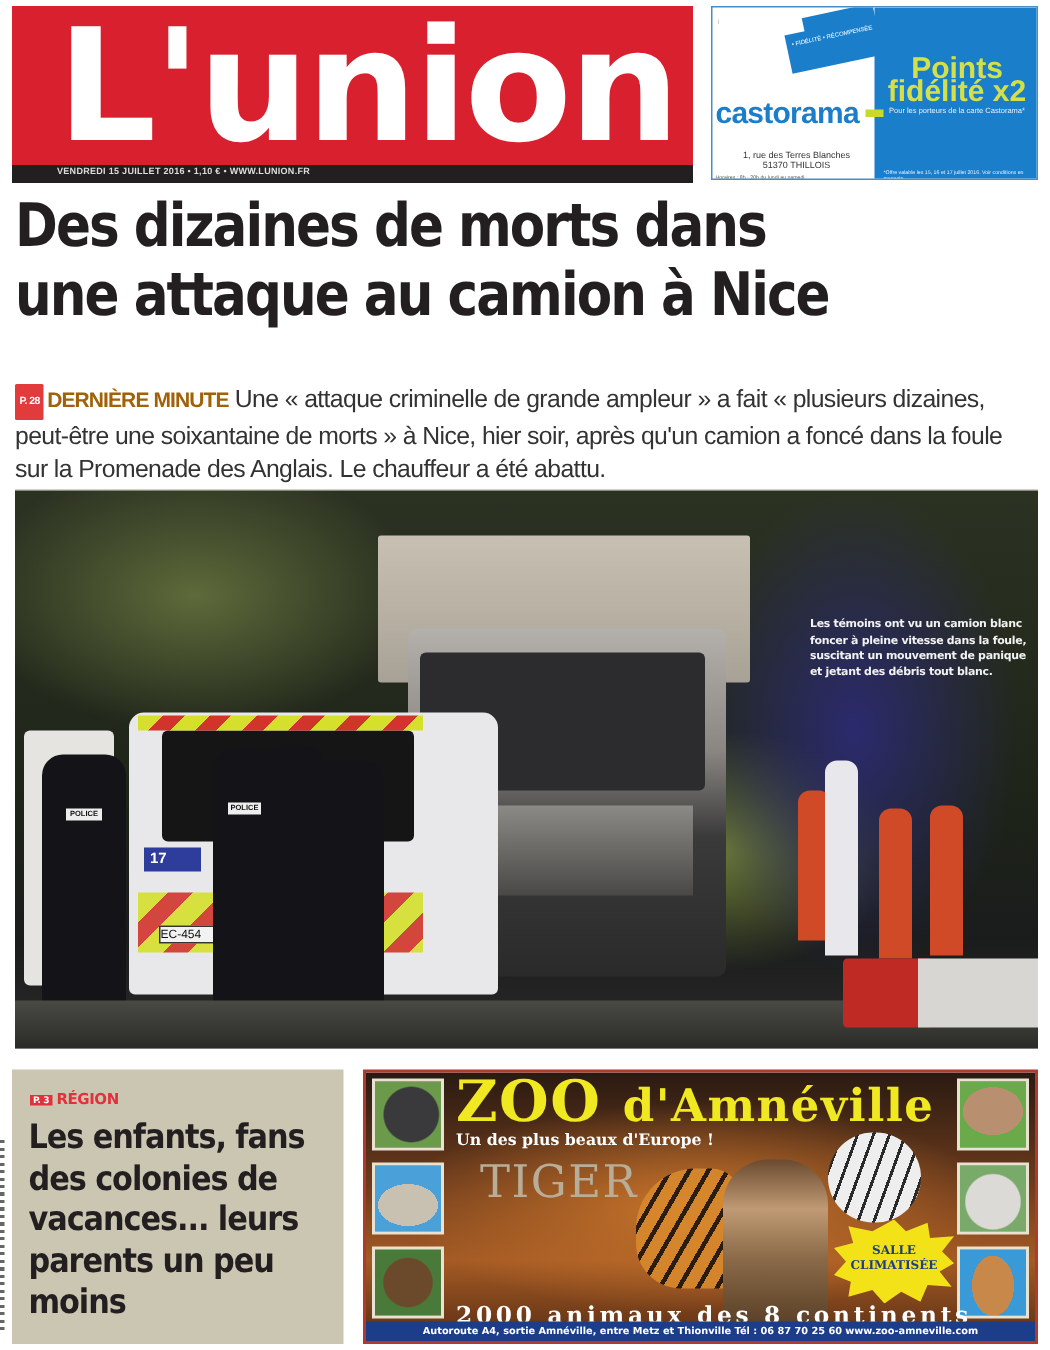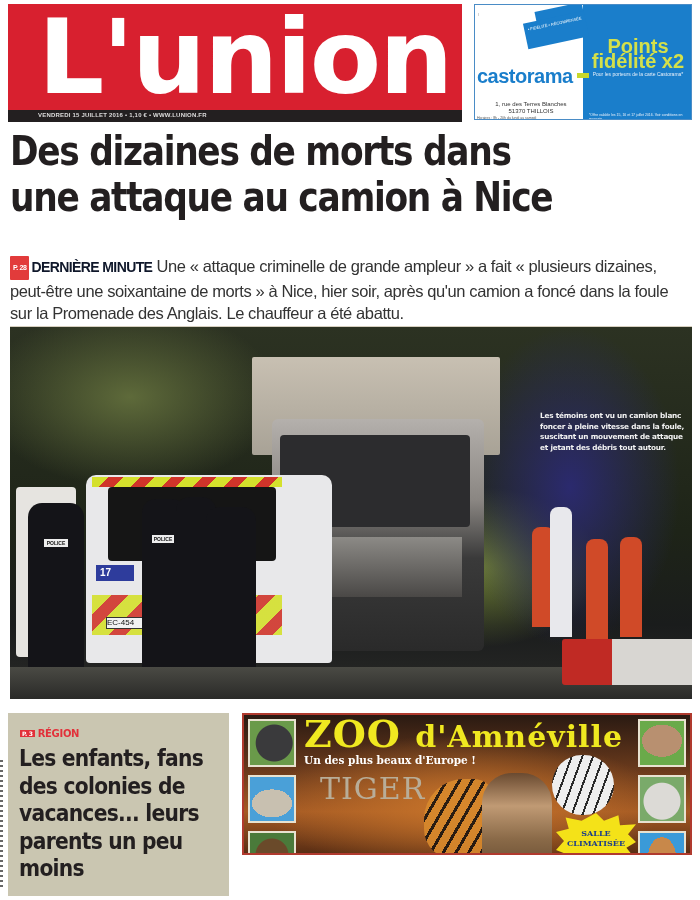--- a/index.html
+++ b/index.html
@@ -27,21 +27,21 @@
   .casto-sub { position: absolute; left: 108px; top: 66px; width: 110px; text-align: center; font-size: 5px; color: #e8f0fa; line-height: 6px; }
   .casto-fine { position: absolute; left: 114px; top: 108px; width: 100px; font-size: 3.5px; color: #e8f0fa; line-height: 4px; }
   .casto-side { position: absolute; left: 2px; top: 8px; writing-mode: vertical-rl; font-size: 3px; color: #666; }
 
   
   .headline { position: absolute; left: 10px; top: 128px; width: 690px; font-family: "DejaVu Sans", sans-serif; font-weight: 900; font-size: 40px; line-height: 46px; color: #231f20; letter-spacing: -1.5px; transform: scaleX(0.86); transform-origin: left top; white-space: nowrap; }
 
   
   .lead { position: absolute; left: 10px; top: 255px; width: 682px; font-family: "Liberation Sans", sans-serif; font-size: 16.5px; line-height: 22px; color: #333; letter-spacing: -0.4px; }
   .lead .pagebadge { display: inline-block; background: #e23b3b; color: #fff; font-size: 7px; font-weight: bold; padding: 1px 3px; margin-right: 2px; vertical-align: 2px; border-radius: 1px; }
-  .lead .kicker { color: #0f172a; font-weight: bold; font-size: 14px; letter-spacing: -0.6px; }
+  .lead .kicker { color: #a16207; font-weight: bold; font-size: 14px; letter-spacing: -0.6px; }
   .lead-rule { position: absolute; left: 10px; top: 326px; width: 682px; height: 1px; background: #d7d0c0; }
 
   
   .photo { position: absolute; left: 10px; top: 327px; width: 682px; height: 372px; overflow: hidden;
     background:
       radial-gradient(ellipse 110px 160px at 560px 160px, #2b2a6e 0%, rgba(40,40,100,0) 100%),
       radial-gradient(ellipse 150px 90px at 120px 70px, #5e6a3a 0%, rgba(60,70,40,0) 100%),
       radial-gradient(ellipse 120px 80px at 470px 240px, #6b7a36 0%, rgba(60,70,40,0) 100%),
       linear-gradient(180deg, #2c3222 0%, #1e2418 55%, #1a1c1c 80%, #2a2a28 100%);
   }
@@ -65,21 +65,21 @@
   .caption { position: absolute; left: 530px; top: 84px; width: 150px; font-family: "DejaVu Sans", sans-serif; font-weight: bold; font-size: 7.3px; line-height: 10.6px; color: #f2f2f2; letter-spacing: -0.2px; }
 
   
   .side-dots { position: absolute; left: 0; top: 760px; width: 3px; height: 130px; background: repeating-linear-gradient(180deg, #666 0 2px, transparent 2px 5px); }
   .teaser { position: absolute; left: 8px; top: 713px; width: 221px; height: 183px; background: #cac6b1; }
   .teaser-kicker { position: absolute; left: 12px; top: 15px; font-family: "DejaVu Sans", sans-serif; font-weight: bold; font-size: 10px; color: #e2313a; letter-spacing: -0.3px; }
   .teaser-kicker .pagebadge { display: inline-block; background: #e2313a; color: #fff; font-size: 6px; padding: 0 2px; margin-right: 3px; vertical-align: 1px; }
   .teaser-title { position: absolute; left: 11px; top: 32px; width: 210px; font-family: "DejaVu Sans", sans-serif; font-weight: 900; font-size: 22.5px; line-height: 27.5px; color: #231f20; letter-spacing: -0.8px; transform: scaleX(0.9); transform-origin: left top; }
 
   
-  .zoo { position: absolute; left: 242px; top: 713px; width: 450px; height: 142px; border: 2px solid #b03a2e; background:
+  .zoo { position: absolute; left: 242px; top: 713px; width: 450px; height: 183px; border: 2px solid #b03a2e; background:
       radial-gradient(ellipse 200px 70px at 220px 90px, #c8742a 0%, rgba(120,60,20,0) 100%),
       linear-gradient(180deg, #2a1a12 0%, #6a3a1c 40%, #a45a24 70%, #5a2e14 100%); overflow: hidden; }
   .zoo-thumb { position: absolute; width: 48px; height: 48px; border: 2px solid #e8e2d0; }
   .zoo-title { position: absolute; left: 60px; top: -4px; font-family: "DejaVu Serif", serif; font-weight: bold; font-size: 38px; color: #f0e820; letter-spacing: 1px; white-space: nowrap; }
   .zoo-title .small { font-size: 30px; }
   .zoo-tag { position: absolute; left: 60px; top: 39px; font-family: "DejaVu Serif", serif; font-weight: bold; font-size: 10.5px; color: #ffffff; }
   .zoo-tiger { position: absolute; left: 76px; top: 56px; font-family: "DejaVu Serif", serif; font-size: 30px; line-height: 36px; color: #b8ad98; letter-spacing: 1px; }
   .zoo-show { position: absolute; left: 68px; top: 128px; width: 120px; text-align: center; font-family: "DejaVu Serif", serif; font-weight: bold; font-size: 10px; line-height: 13px; color: #f2e020; }
   .zoo-animals { position: absolute; left: 60px; top: 152px; font-family: "DejaVu Serif", serif; font-weight: bold; font-size: 15.5px; color: #ffffff; letter-spacing: 2.5px; white-space: nowrap; }
   .zoo-info { position: absolute; left: 0; top: 166px; width: 446px; height: 13px; background: #1c3e8a; color: #ffffff; font-family: "DejaVu Sans", sans-serif; font-weight: bold; font-size: 6.5px; line-height: 13px; text-align: center; white-space: nowrap; }
@@ -149,21 +149,21 @@
 
   <div class="rescuer" style="left:522px; top:200px; height:100px;"></div>
   <div class="rescuer" style="left:540px; top:180px; height:130px; background:#e8e8ec;"></div>
   <div class="rescuer" style="left:576px; top:212px; height:100px;"></div>
   <div class="rescuer" style="left:610px; top:210px; height:100px;"></div>
 
   <div class="road"></div>
   <div class="barrier-red"></div>
   <div class="barrier-white"></div>
 
-  <div class="caption">Les témoins ont vu un camion blanc foncer à pleine vitesse dans la foule, suscitant un mouvement de attaque et jetant des débris tout autour.</div>
+  <div class="caption">Les témoins ont vu un camion blanc foncer à pleine vitesse dans la foule, suscitant un mouvement de panique et jetant des débris tout blanc.</div>
 </div>
 
 <div class="side-dots"></div>
 
 <div class="teaser">
   <div class="teaser-kicker"><span class="pagebadge">P. 3</span><span>RÉGION</span></div>
   <div class="teaser-title">Les enfants, fans des colonies de vacances... leurs parents un peu moins</div>
 </div>
 
 <div class="zoo">

